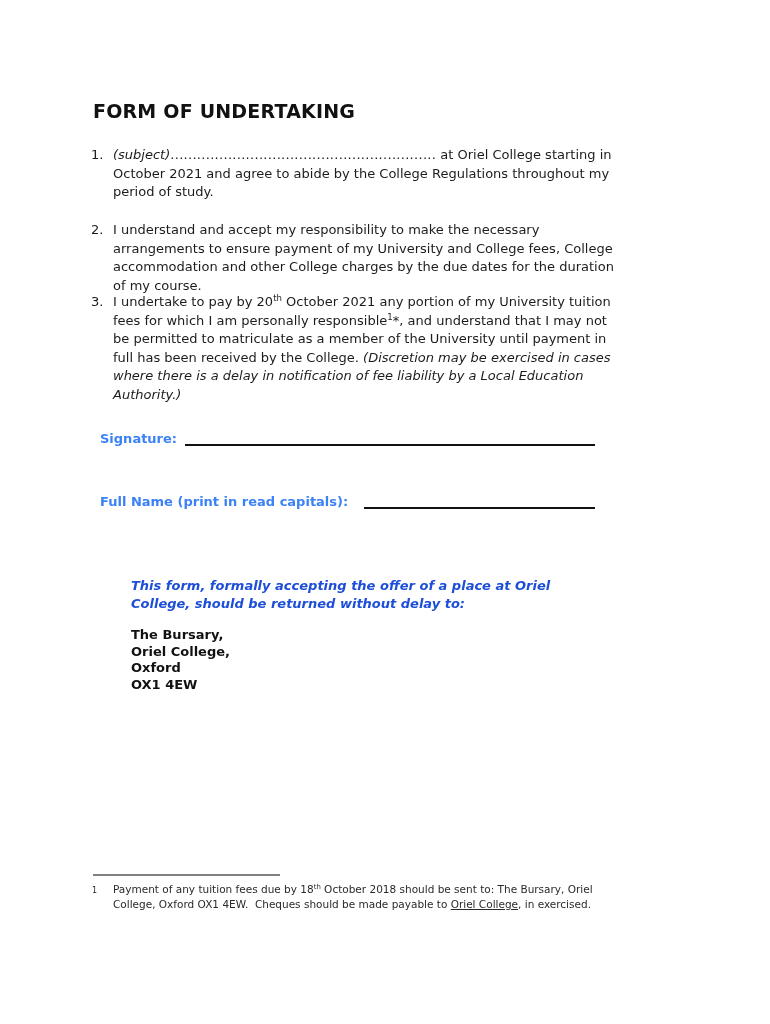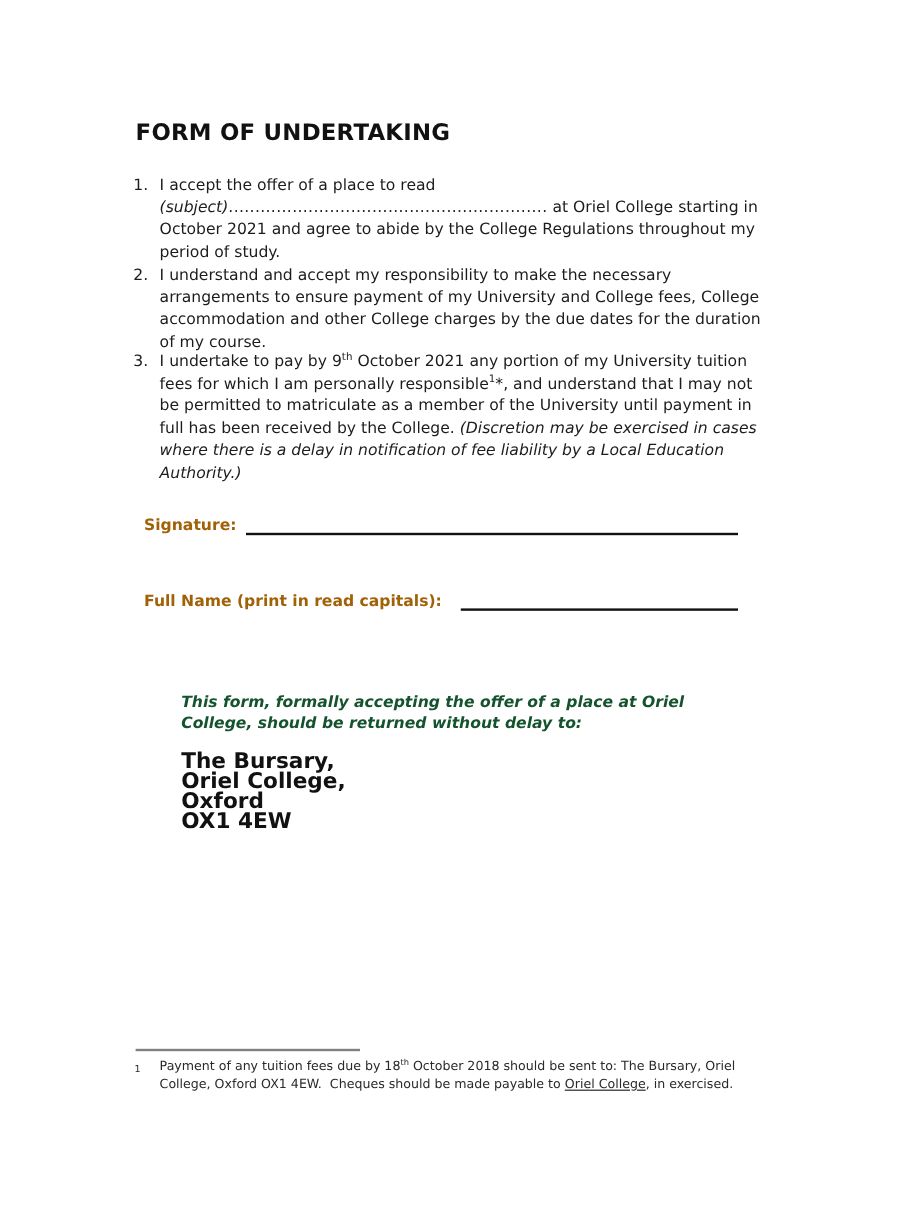--- a/index.html
+++ b/index.html
@@ -8,21 +8,20 @@
     background: #ffffff;
   }
   .page {
     position: relative;
     width: 688px;
     height: 1024px;
     background: #ffffff;
     font-family: "DejaVu Sans", sans-serif;
     color: #1c1c1c;
     overflow: hidden;
-    margin-left: 20px;
   }
   .title {
     position: absolute;
     left: 93px;
     top: 100px;
     margin: 0;
     font-size: 19px;
     font-weight: 700;
     letter-spacing: 0.2px;
     color: #111;
@@ -47,21 +46,21 @@
 
   .frow {
     position: absolute;
     left: 100px;
     right: 93px;
     height: 16px;
     display: flex;
     align-items: flex-end;
     font-size: 13px;
     font-weight: 700;
-    color: #a16207;
+    color: #3b82f6;
   }
   #row-signature { top: 430px; }
   #row-date      { top: 464px; }
   #row-name      { top: 493px; }
   .fline {
     flex: 1;
     height: 14px;
     margin-left: 8px;
     border-bottom: 2px solid #111;
   }
@@ -69,27 +68,27 @@
 
   .notice {
     position: absolute;
     left: 131px;
     top: 577px;
     font-size: 13px;
     font-weight: 700;
     font-style: italic;
     line-height: 18px;
     white-space: pre-line;
-    color: #14532d;
+    color: #1d4ed8;
   }
   .address {
     position: absolute;
     left: 131px;
     top: 627px;
-    font-size: 18px;
+    font-size: 13px;
     font-weight: 700;
     line-height: 16.5px;
     white-space: pre-line;
     color: #111;
   }
 
   .fn-rule {
     position: absolute;
     left: 93px;
     top: 874px;
@@ -111,37 +110,36 @@
 </style>
 </head>
 <body>
 
 <div class="page">
 
   <h1 class="title">FORM OF UNDERTAKING</h1>
 
   <div class="item" id="item1">
     <span class="num">1.</span>
-    <div class="body"><span>I accept the offer of a place to read
-</span><span class="it">(subject)</span><span class="dots">............................................................</span><span> at Oriel College starting in
+    <div class="body"><span class="it">(subject)</span><span class="dots">............................................................</span><span> at Oriel College starting in
 October 2021 and agree to abide by the College Regulations throughout my
 period of study.</span></div>
   </div>
 
   <div class="item" id="item2">
     <span class="num">2.</span>
     <div class="body"><span>I understand and accept my responsibility to make the necessary
 arrangements to ensure payment of my University and College fees, College
 accommodation and other College charges by the due dates for the duration
 of my course.</span></div>
   </div>
 
   <div class="item" id="item3">
     <span class="num">3.</span>
-    <div class="body"><span>I undertake to pay by 9</span><span class="sup">th</span><span> October 2021 any portion of my University tuition
+    <div class="body"><span>I undertake to pay by 20</span><span class="sup">th</span><span> October 2021 any portion of my University tuition
 fees for which I am personally responsible</span><span class="sup">1</span><span>*, and understand that I may not
 be permitted to matriculate as a member of the University until payment in
 full has been received by the College. </span><span class="it">(Discretion may be exercised in cases
 where there is a delay in notification of fee liability by a Local Education
 Authority.)</span></div>
   </div>
 
   <div class="frow" id="row-signature">
     <span class="flabel">Signature:</span>
     <span class="fline"></span>

